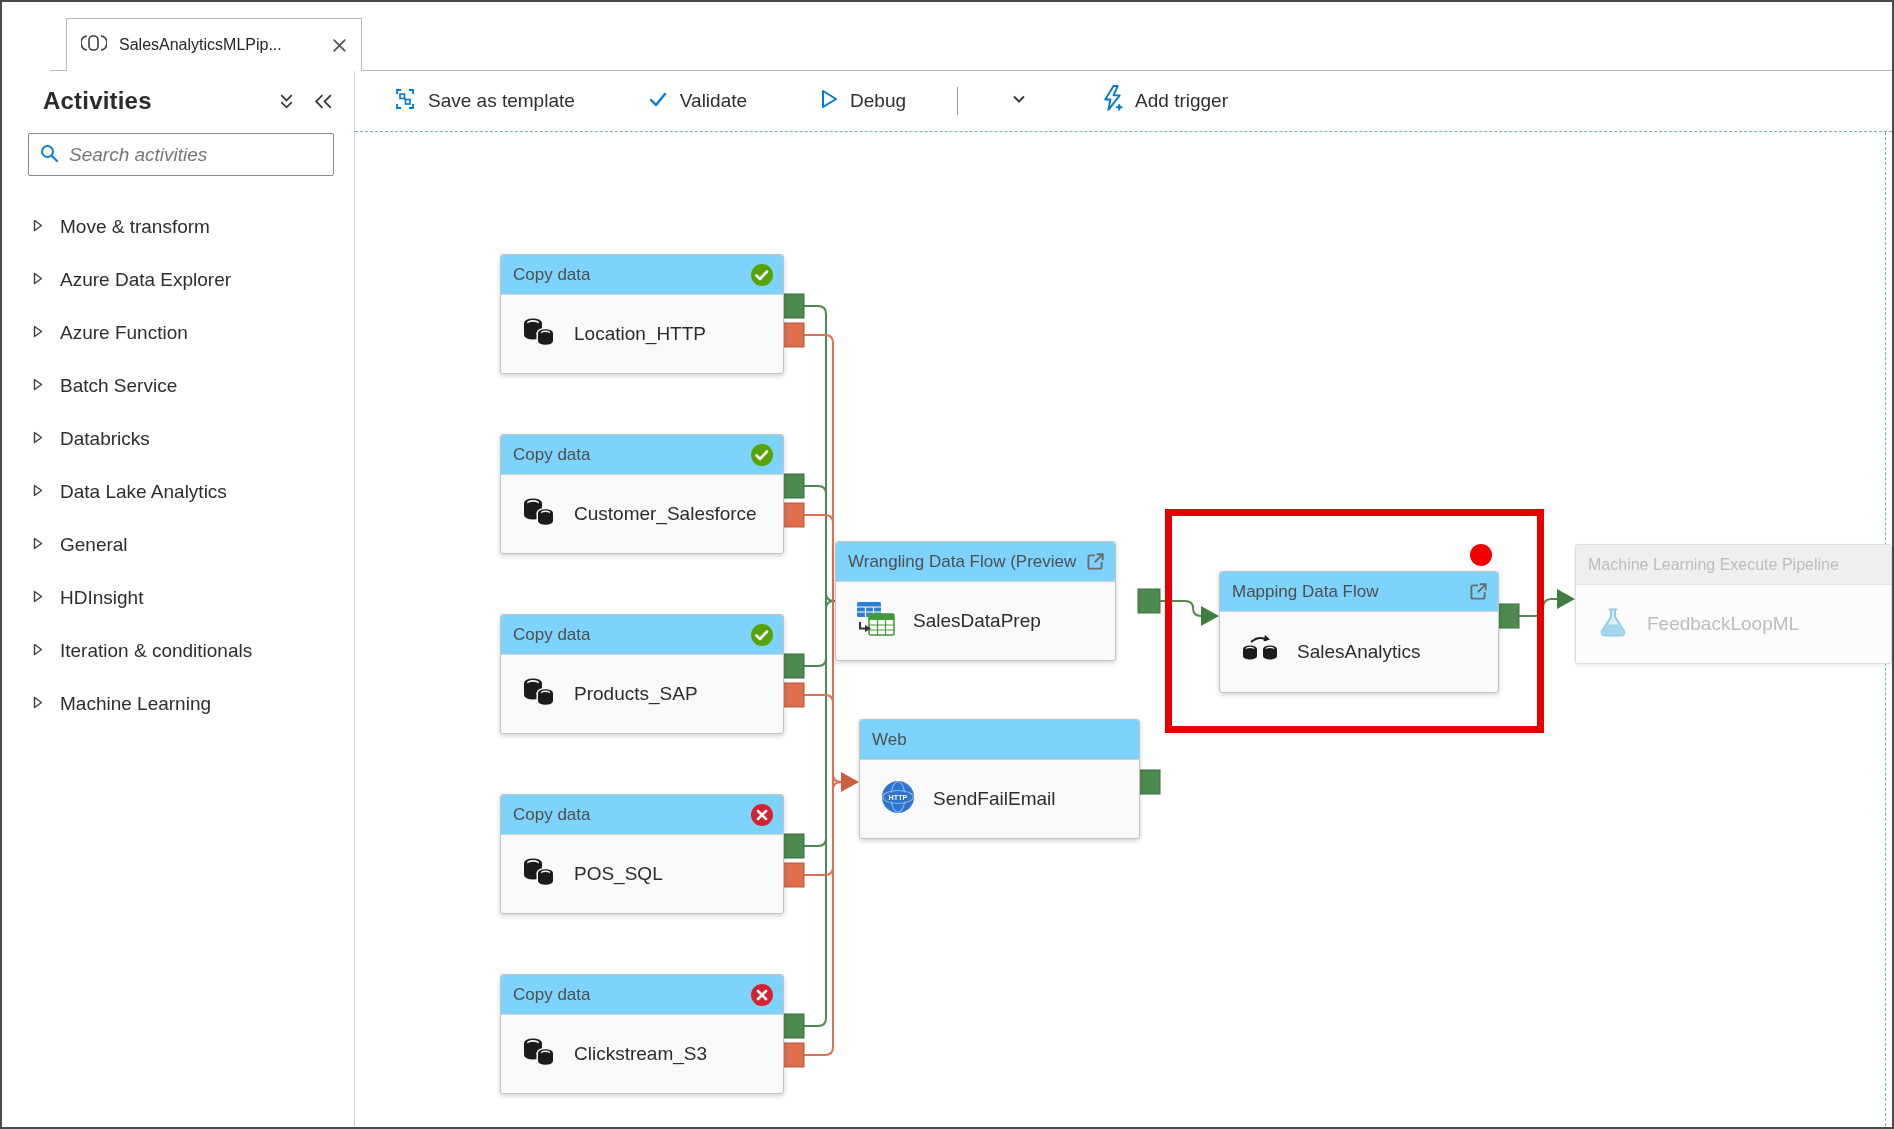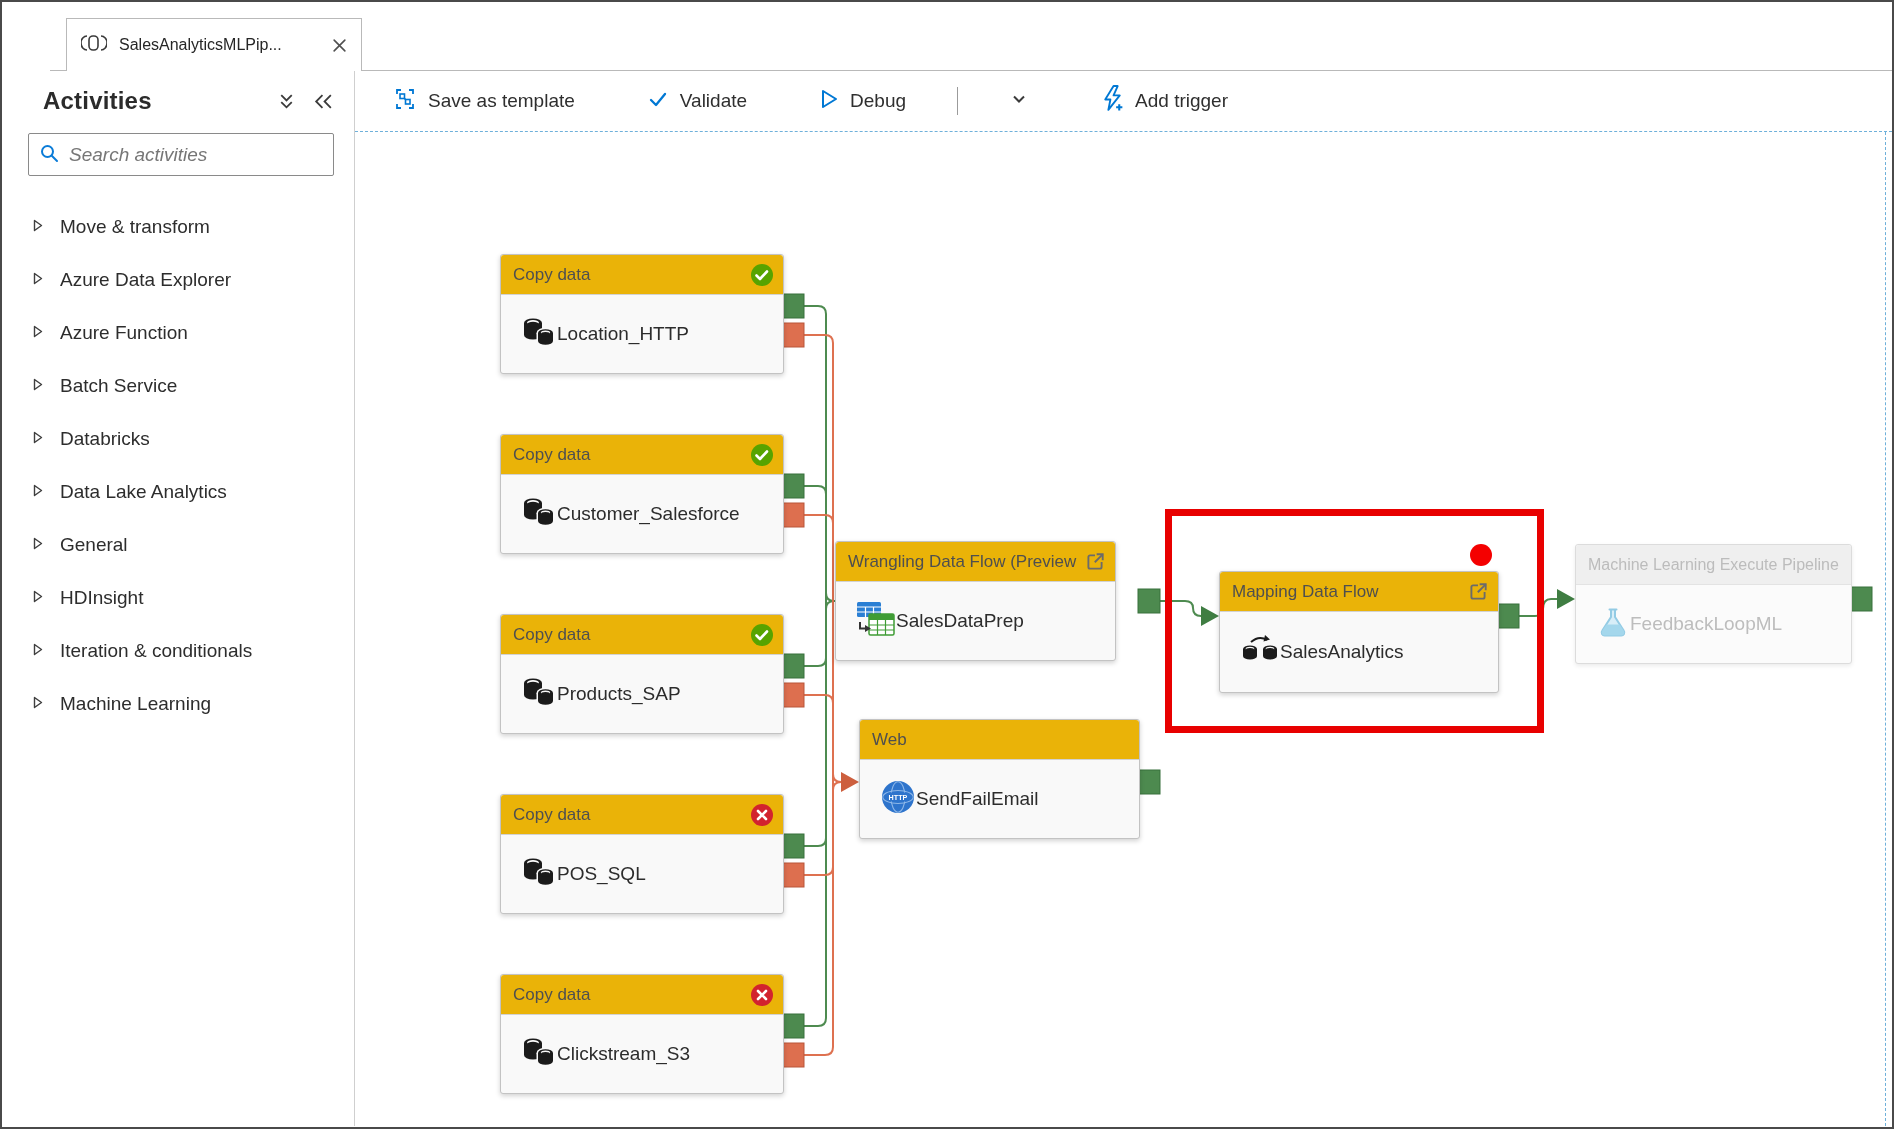--- a/index.html
+++ b/index.html
@@ -42,34 +42,34 @@
   .wires { position: absolute; left: 0; top: 0; z-index: 1; }
   .wires path.wg { stroke: #4e8b50; stroke-width: 2; fill: none; }
   .wires path.wo { stroke: #de7150; stroke-width: 2; fill: none; }
   .wires polygon.ag { fill: #3f7d42; }
   .wires polygon.ao { fill: #cd5f3e; }
   .wires rect.pg { fill: #4d8a4f; stroke: #39703c; stroke-width: 1; }
   .wires rect.po { fill: #dd6f4f; stroke: #b9563a; stroke-width: 1; }
 
   .node { position: absolute; width: 284px; height: 120px; border: 1px solid #c3c3c3; border-radius: 3px;
           background: #f9f9f9; box-shadow: 0 2px 5px rgba(0,0,0,0.18); display: flex; flex-direction: column; z-index: 2; cursor: pointer; }
-  .node-header { height: 40px; background: #eab308; border-bottom: 1px solid #d2d2d2; display: flex; align-items: center;
+  .node-header { height: 40px; background: #7dd3fc; border-bottom: 1px solid #d2d2d2; display: flex; align-items: center;
                  padding: 0 9px 0 12px; border-radius: 3px 3px 0 0; gap: 6px; }
   .node-type { font-size: 17px; color: #4f4f4f; white-space: nowrap; overflow: hidden; flex: 1; }
-  .node-body { flex: 1; display: flex; align-items: center; padding-left: 20px; }
+  .node-body { flex: 1; display: flex; align-items: center; gap: 17px; padding-left: 20px; }
   .node-name { font-size: 19px; color: #2c2c2c; white-space: nowrap; }
   .badge { flex: none; display: flex; align-items: center; }
   .hdr-ext { flex: none; display: flex; align-items: center; cursor: pointer; }
 
   .copy0 { left: 145px; top: 122px; } .copy1 { left: 145px; top: 302px; } .copy2 { left: 145px; top: 482px; }
   .copy3 { left: 145px; top: 662px; } .copy4 { left: 145px; top: 842px; }
   .node.wrangling { left: 480px; top: 409px; width: 281px; }
   .node.web { left: 504px; top: 587px; width: 281px; }
   .node.mapping { left: 864px; top: 439px; width: 280px; height: 122px; }
-  .node.ml { left: 1220px; top: 412px; width: 277px; }
+  .node.ml { left: 1220px; top: 412px; width: 317px; }
   .node.ml { border-color: #dcdcdc; background: #fbfbfb; box-shadow: 0 2px 4px rgba(0,0,0,0.08); }
   .node.ml .node-header { background: #efefef; border-bottom-color: #e3e3e3; }
   .node.ml .node-type { color: #bcbcbc; font-size: 16px; }
   .node.ml .node-name { color: #bdbdbd; }
 
   .red-box { position: absolute; left: 810px; top: 377px; width: 379px; height: 224px; border: 7px solid #e80000; z-index: 5; pointer-events: none; }
   .red-dot { position: absolute; left: 1115px; top: 412px; width: 22px; height: 22px; border-radius: 50%; background: #f40000; z-index: 6; }
 </style>
 </head>
 <body>

